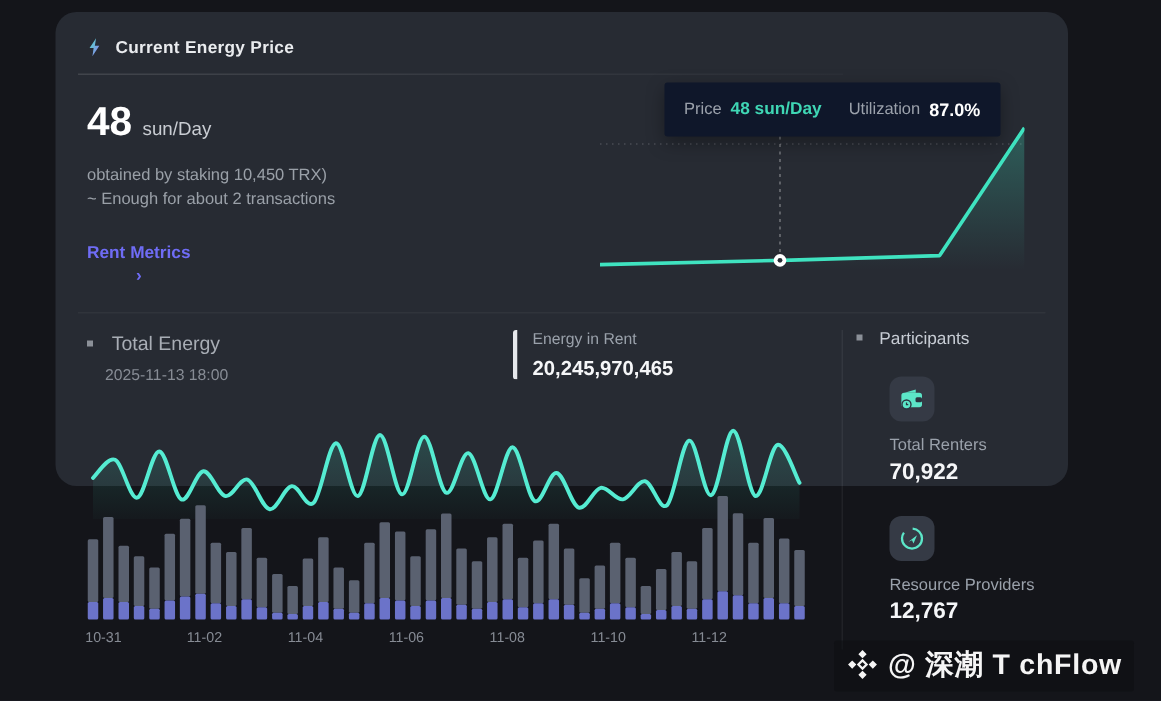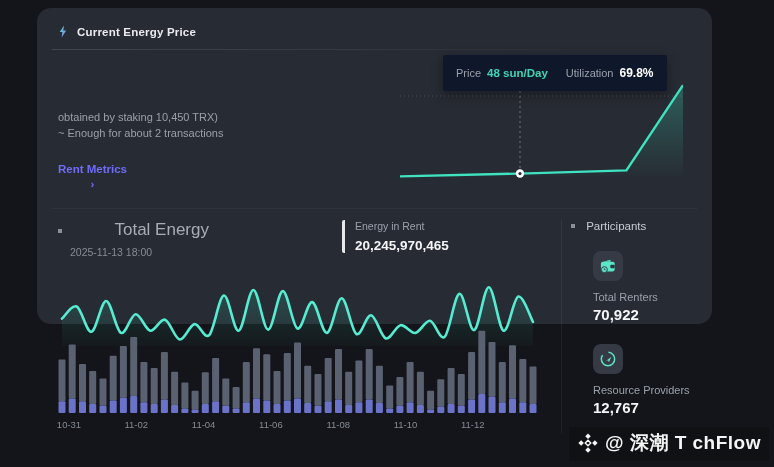--- a/index.html
+++ b/index.html
@@ -33,21 +33,21 @@
   .tt-util  { color:#ffffff; font-size:12px; font-weight:700; }
 
   
   .mid-divider { position:absolute; left:15px; top:200px; right:15px; height:1px;
     background:rgba(255,255,255,.045); }
 
   
   .stat-left { position:absolute; left:21px; top:212px; }
   .bullet { display:inline-block; width:4px; height:4px; background:#8b9098; margin-right:8px;
     vertical-align:2px; }
-  .stat-label { color:#a8adb5; font-size:17px;margin-left:40px; }
+  .stat-label { color:#a8adb5; font-size:13px; }
   .stat-value-big { color:#f5f6f8; font-size:15px; font-weight:700; margin-top:6px; }
   .stat-date { color:#878c95; font-size:10.5px; margin-top:6px; }
   .stat-group { position:absolute; top:212px; padding-left:10px; border-left:3px solid #41e0c2;
     border-radius:2px; }
   .stat-group .lbl { color:#9aa1ab; font-size:10.5px; display:flex; align-items:center; gap:5px; }
   .stat-group .val { color:#f5f6f8; font-size:13.5px; font-weight:700; margin-top:6px; }
   .help-badge { width:12px; height:12px; background:#9aa0aa; color:#2b2e35; border-radius:2px;
     font-size:9px; font-weight:700; display:inline-flex; align-items:center; justify-content:center;
     cursor:pointer; }
 
@@ -57,21 +57,21 @@
   
   .v-divider { position:absolute; left:524px; top:212px; height:213px; width:1px;
     background:rgba(255,255,255,.06); }
   .participants-hdr { position:absolute; left:534px; top:212px; color:#c7ccd4; font-size:11.5px; }
   .tile { position:absolute; left:556px; width:30px; height:30px; background:#353a45;
     border-radius:8px; display:flex; align-items:center; justify-content:center; }
   .p-label { position:absolute; left:556px; color:#9aa1ab; font-size:11px; }
   .p-value { position:absolute; left:556px; color:#f5f6f8; font-size:15px; font-weight:700; }
 
   
-  .watermark { position:absolute; right:5px; top:427px; display:flex; align-items:center;
+  .watermark { position:absolute; right:18px; top:427px; display:flex; align-items:center;
     gap:6px; padding:3px 8px 5px 8px; background:rgba(13,14,18,.55); border-radius:2px; }
   .wm-text { color:#f5f5f5; font-size:19px; font-weight:700; letter-spacing:.5px; }
 </style>
 </head>
 <body>
 
 <div class="card">
 
   <div class="hdr">
     <svg width="13" height="15" viewBox="0 0 24 24">
@@ -80,20 +80,24 @@
         <stop offset="0" stop-color="#52e0c8"></stop>
             <stop offset="1" stop-color="#8f7bf0"></stop>
       </linearGradient>
         </defs>
       <path d="M13 1 L5 13 h5 l-1.5 10 L17 10 h-5.5 z" fill="url(#boltGrad)"></path>
     </svg>
     <span class="hdr-title">Current Energy Price</span>
   </div>
   <div class="hdr-divider"></div>
 
+  <div class="price-row">
+    <span class="price-value">48</span>
+    <span class="price-unit">sun/Day</span>
+  </div>
 
   <div class="desc">
     <div>obtained by staking 10,450 TRX)</div>
     <div>~ Enough for about 2 transactions</div>
   </div>
 
   <div class="rent-link">
     <span>Rent Metrics</span>
     <span>›</span>
   </div>
@@ -110,21 +114,21 @@
     <path id="p-line" fill="none" stroke="#3fe3c0" stroke-width="2.4" stroke-linejoin="round" d="M0.0,118.4 L127.4,115.4 L226.4,112.4 L283.0,27.2"></path>
     <line id="p-vline" stroke="rgba(255,255,255,.35)" stroke-width="1" stroke-dasharray="2 3" x1="119.99199999999999" x2="119.99199999999999" y1="33" y2="110.57333333333334"></line>
     <circle id="p-dot-outer" r="4.2" fill="#ffffff" cx="119.99199999999999" cy="115.57333333333334"></circle>
     <circle id="p-dot-inner" r="1.6" fill="#272b33" cx="119.99199999999999" cy="115.57333333333334"></circle>
   </svg>
 
   <div class="tooltip">
     <span class="tt-label">Price</span>
     <span class="tt-price">48 sun/Day</span>
     <span class="tt-label">Utilization</span>
-    <span class="tt-util">69.8%</span>
+    <span class="tt-util">87.0%</span>
   </div>
 
   <div class="mid-divider"></div>
 
   <div class="stat-left">
     <div>
       <span class="bullet"></span>
       <span class="stat-label">Total Energy</span>
     </div>
     <div class="stat-date" style="padding-left:12px">2025-11-13 18:00</div>

